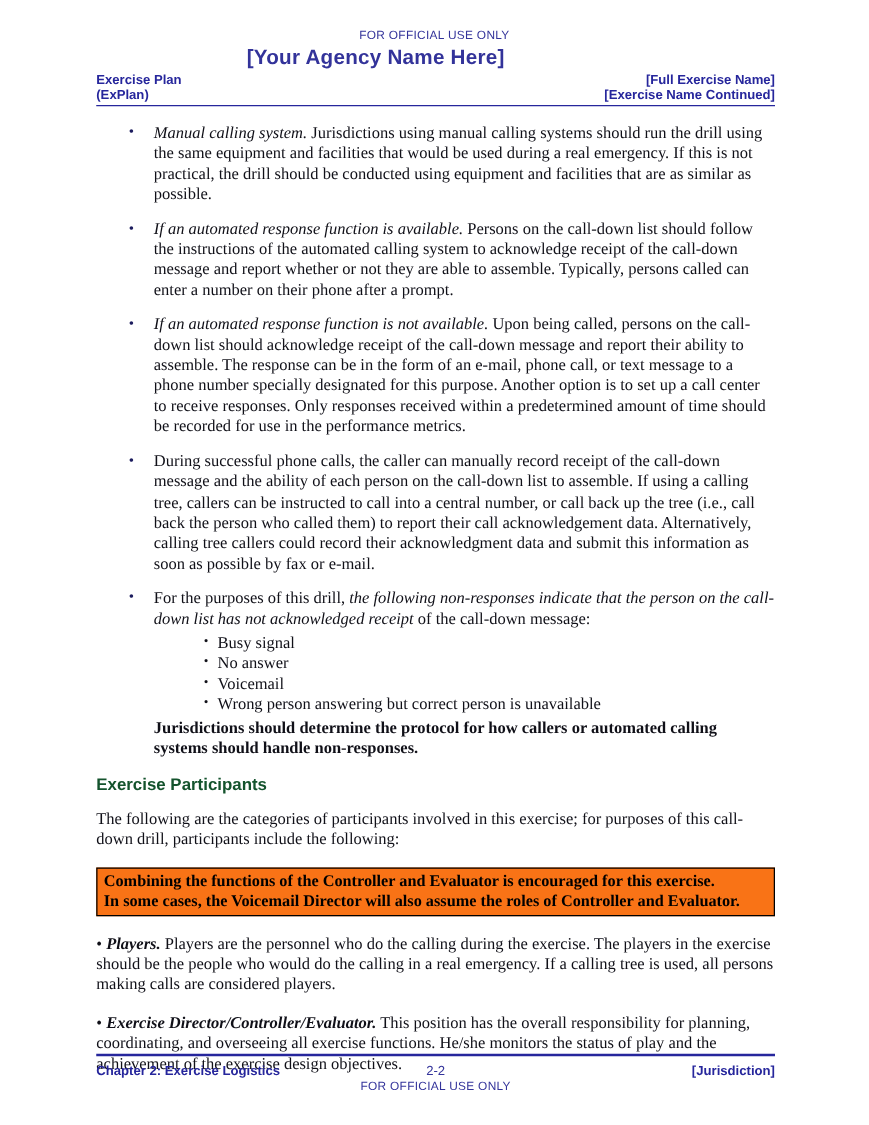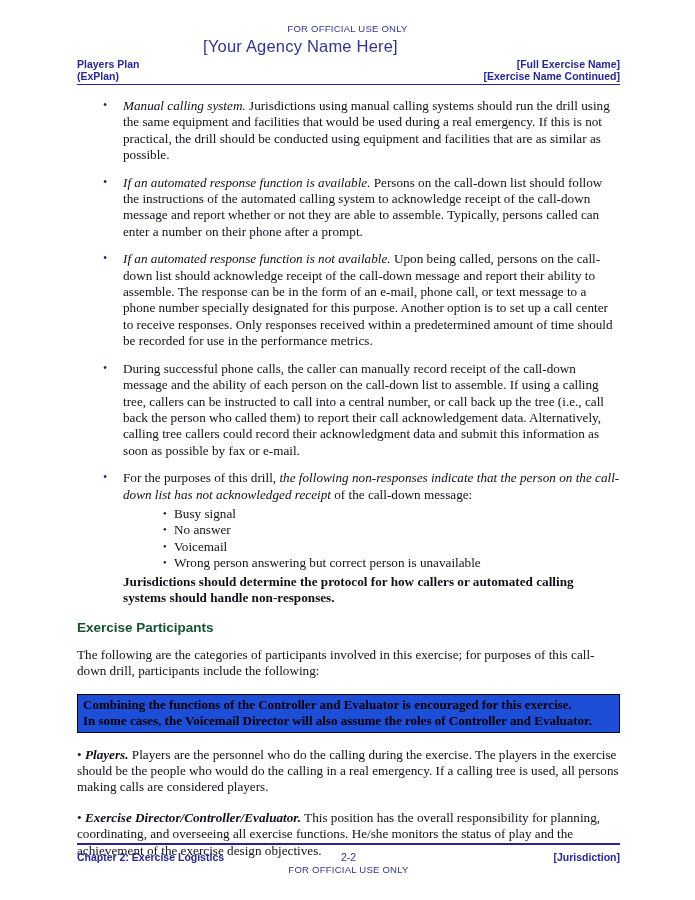--- a/index.html
+++ b/index.html
@@ -36,21 +36,21 @@
     font-weight: 400;
   }
   .hdr-agency {
     position: absolute;
     left: 0; top: 37px;
     width: 601px;
     text-align: center;
     font-family: "Liberation Sans", "DejaVu Sans", sans-serif;
     font-size: 16.5px;
     color: #33339a;
-    font-weight: 400;
+    font-weight: 700;
     letter-spacing: 0.2px;
   }
   .hdr-row {
     position: absolute;
     left: 77px;
     width: 543px;
     font-family: "Liberation Sans", "DejaVu Sans", sans-serif;
     font-size: 10.5px;
     font-weight: bold;
     color: #26269c;
@@ -129,21 +129,21 @@
     font-size: 13.5px;
     font-weight: bold;
     color: #14532d;
     margin: 0;
   }
 
   .para { margin: 0; }
 
   
   .hl-box {
-    background: #1d4ed8;
+    background: #f97316;
     border: 1px solid #000000;
     padding: 2px 5px 3px 5px;
     box-sizing: border-box;
   }
   .hl-box p {
     margin: 0;
     font-weight: bold;
     font-size: 13px;
     line-height: 16px;
     color: #000;
@@ -197,21 +197,21 @@
 </style>
 </head>
 <body>
 
 <div class="page">
 
   <div class="hdr-fouo">FOR OFFICIAL USE ONLY</div>
   <div class="hdr-agency">[Your Agency Name Here]</div>
 
   <div class="hdr-row line1">
-    <span>Players Plan</span>
+    <span>Exercise Plan</span>
     <span>[Full Exercise Name]</span>
   </div>
   <div class="hdr-row line2">
     <span>(ExPlan)</span>
     <span>[Exercise Name Continued]</span>
   </div>
   <div class="hdr-rule"></div>
 
   <div class="content">
 

